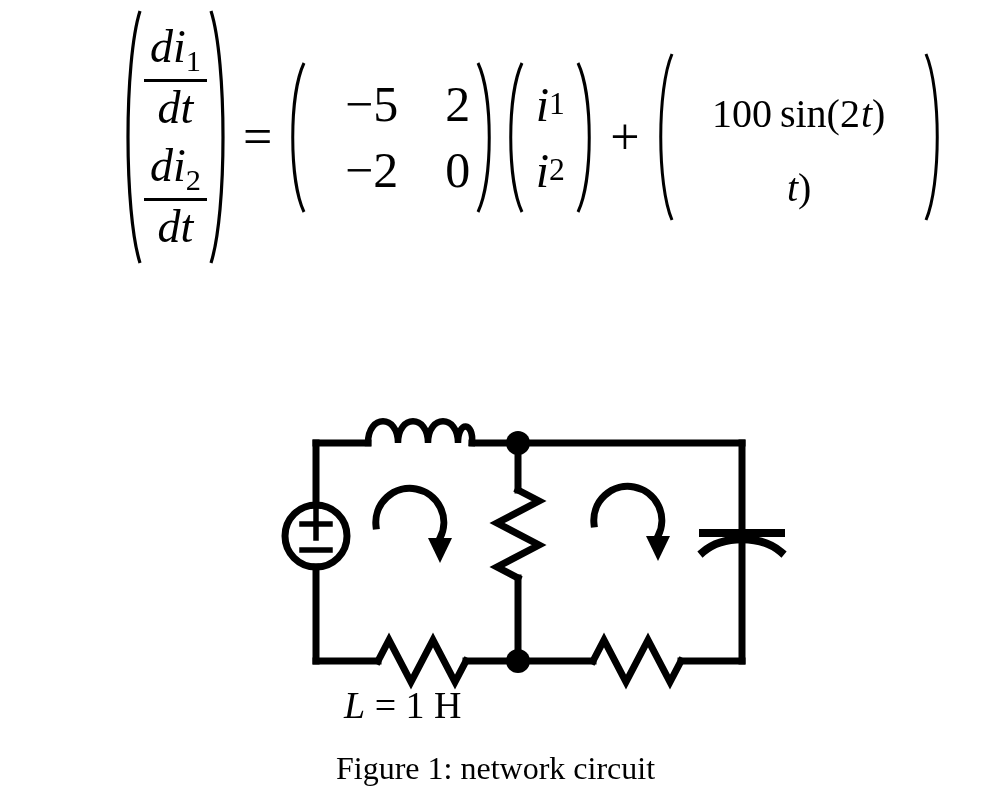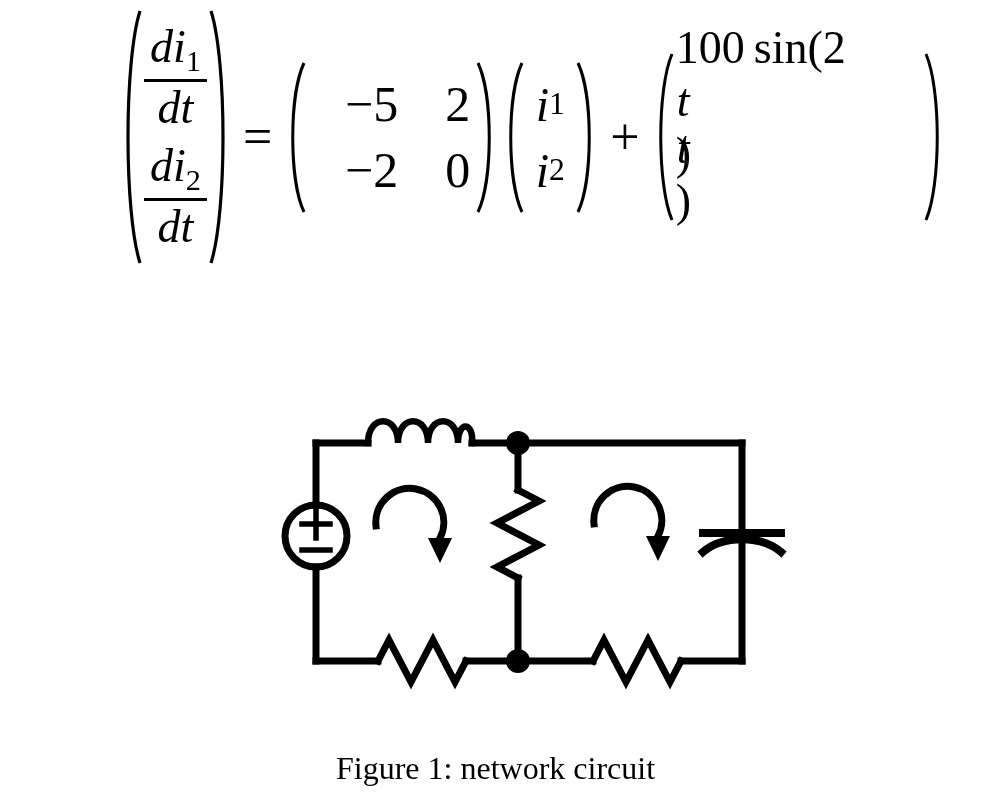--- a/index.html
+++ b/index.html
@@ -104,28 +104,27 @@
   .vec-i .vrow {
     font-size: 48px;
     font-style: italic;
     height: 66px;
     display: flex;
     align-items: center;
     justify-content: center;
     width: 48px;
   }
   .vec-s .vrow {
-    font-size: 46px;
+    font-size: 40px;
     height: 74px;
     display: flex;
-    align-items: flex-start;
+    align-items: flex-end;
     justify-content: center;
     width: 246px;
     white-space: nowrap;
-    flex-direction: column;
   }
   .vec-s .vrow .it { font-style: italic; padding-left: 1px;}
 
   
   #circuit {
     position: absolute;
     left: 0px;
     top: 330px;
     width: 991px;
     height: 420px;
@@ -309,16 +308,17 @@
         <path d="M376 196 A 34 34 0 1 1 440 208" stroke-width="7" fill="none"></path>
         <path d="M428 208 L 452 208 L 440 233 Z" fill="#000" stroke="none"></path>
       </g>
       <g>
         <path d="M594 194 A 34 34 0 1 1 658 206" stroke-width="7" fill="none"></path>
         <path d="M646 206 L 670 206 L 658 231 Z" fill="#000" stroke="none"></path>
       </g>
     </g>
   </svg>
 
+  <div class="lbl" id="lbl-inductor"><span class="it">L</span><span> = 1 H</span></div>
 
 </div>
 
 <div id="caption">Figure 1: network circuit</div>
 
 </body></html>

